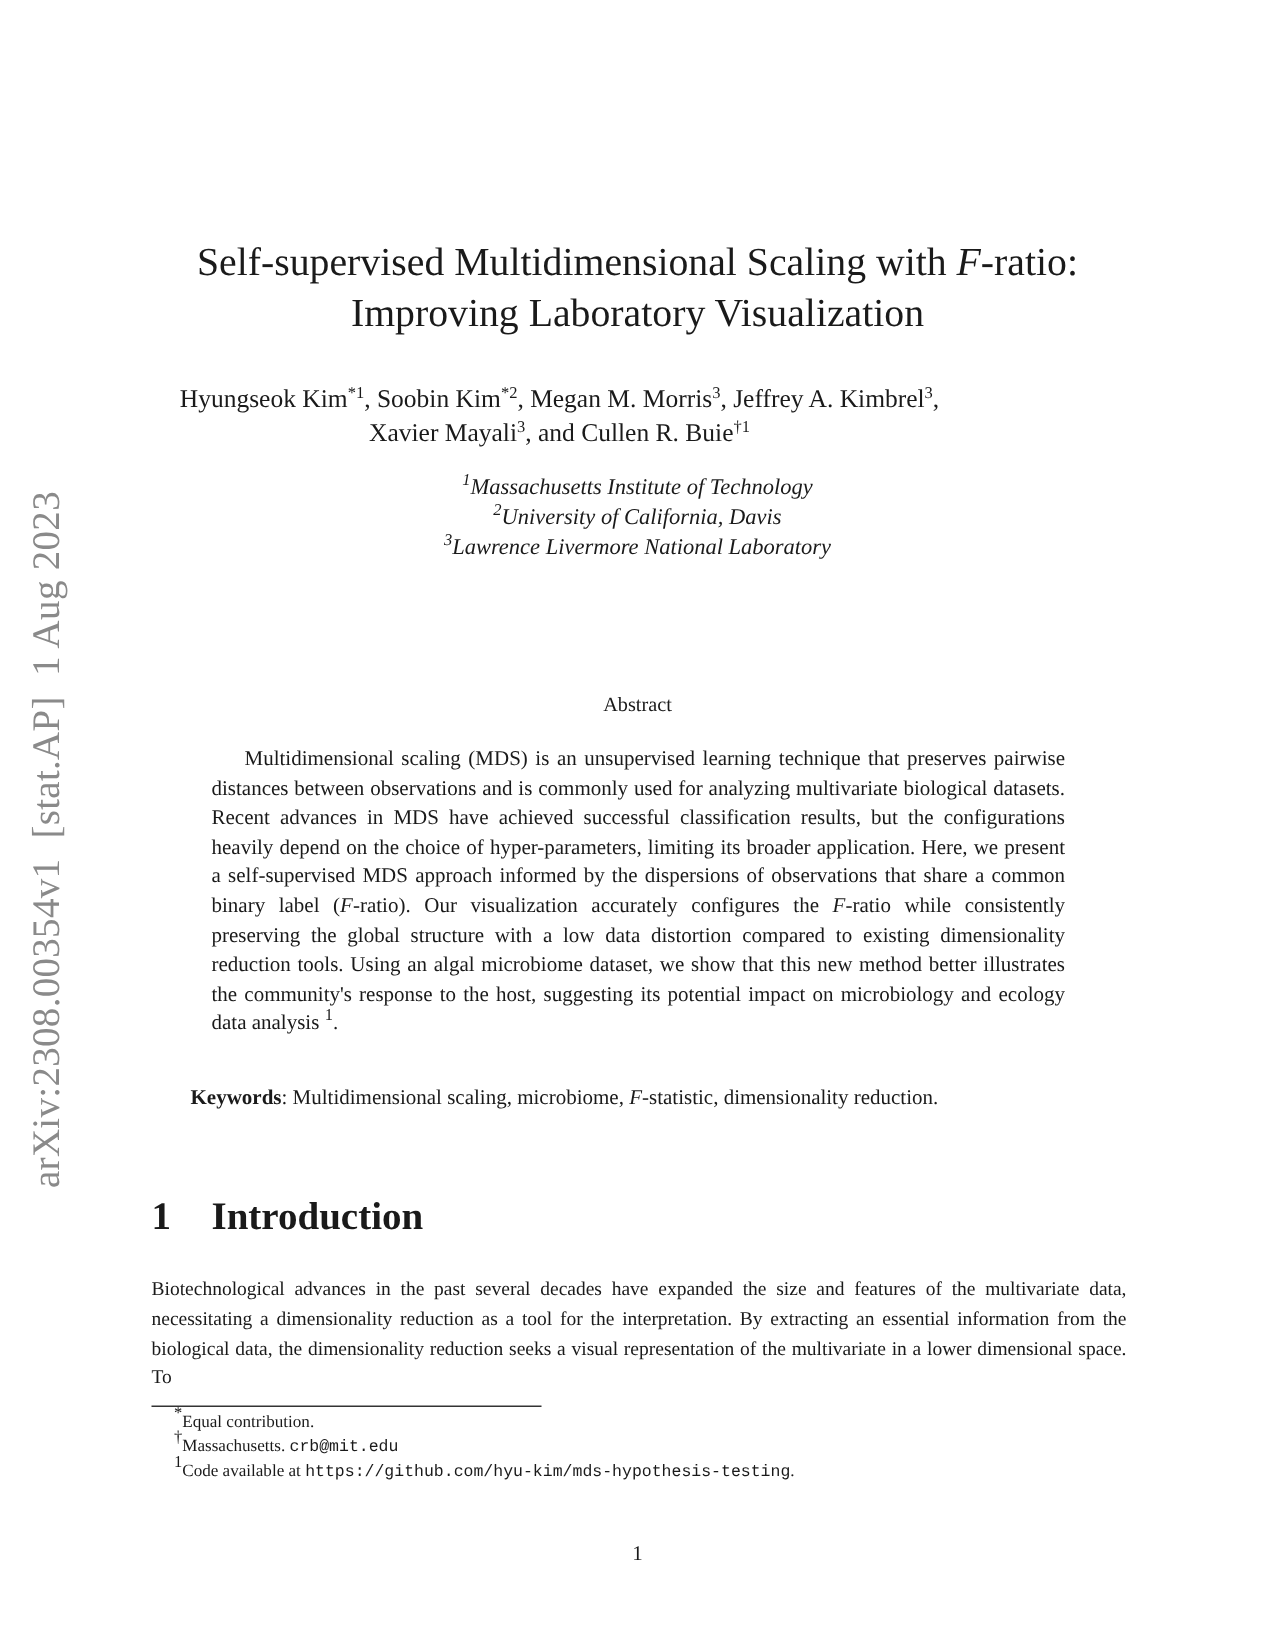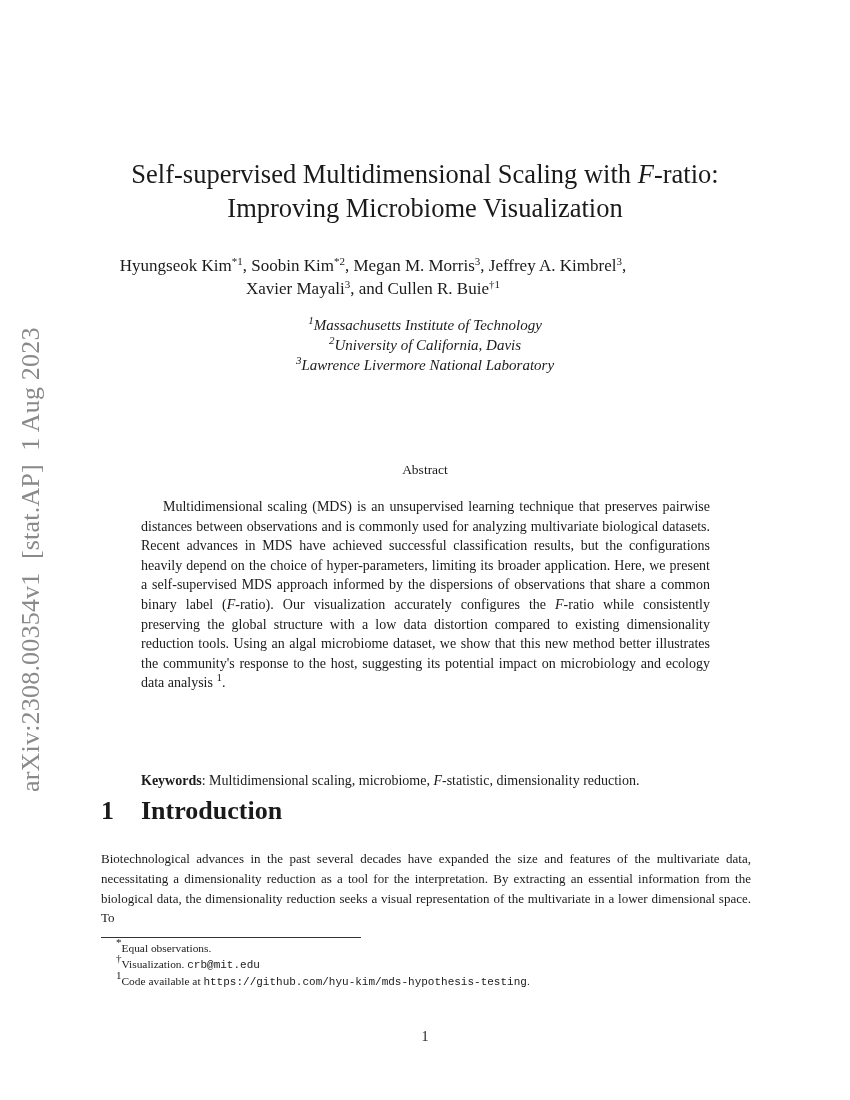--- a/index.html
+++ b/index.html
@@ -12,40 +12,40 @@
   .title i { font-style:italic; }
   .authors { position:absolute; left:0; width:746px; top:254px; text-align:center;
              font-size:17px; line-height:23px; }
   sup { font-size:11px; vertical-align:6px; line-height:0; }
   .affils { position:absolute; left:0; width:850px; top:315px; text-align:center;
             font-size:15px; line-height:20px;font-style:italic; }
   .abs-head { position:absolute; left:0; width:850px; top:462px; text-align:center;
               font-size:13.5px; font-weight:normal; }
   .abs-body { position:absolute; left:141px; width:569px; top:497px; font-size:14px;
               line-height:19.6px; text-align:justify; text-indent:22px; }
-  .keywords { position:absolute; left:141px; width:569px; top:723px; font-size:14px;
-              line-height:19.6px; text-align:justify;margin-top:48px; }
+  .keywords { position:absolute; left:127px; width:569px; top:723px; font-size:14px;
+              line-height:19.6px; text-align:justify; }
   .sec { position:absolute; left:101px; top:796px; font-size:26px; font-weight:bold; }
   .sec .num { display:inline-block; width:40px; }
   .intro { position:absolute; left:101px; width:650px; top:849px; font-size:13px;
            line-height:19.8px; text-align:justify; }
   .fn-rule { position:absolute; left:101px; top:937px; width:260px; border-top:1px solid #333; }
   .fns { position:absolute; left:116px; top:940px; font-size:11.4px; line-height:16.2px; }
   .mono { font-family:"Liberation Mono","DejaVu Sans Mono",monospace; font-size:11px; }
   .pageno { position:absolute; left:0; width:850px; top:1029px; text-align:center; font-size:14px; }
   i { font-style:italic; }
 </style>
 </head>
 <body>
 
 <div class="arxiv">arXiv:2308.00354v1  [stat.AP]  1 Aug 2023</div>
 
 <div class="title">
   <div><span>Self-supervised Multidimensional Scaling with </span><i>F</i><span>-ratio:</span></div>
-  <div>Improving Microbiome Visualization</div>
+  <div>Improving Laboratory Visualization</div>
 </div>
 
 <div class="authors">
   <div>
     <span>Hyungseok Kim</span><sup>*1</sup><span>, </span><span>Soobin Kim</span><sup>*2</sup><span>, </span><span>Megan M. Morris</span><sup>3</sup><span>, </span><span>Jeffrey A. Kimbrel</span><sup>3</sup><span>,</span>
   </div>
   <div>
     <span>Xavier Mayali</span><sup>3</sup><span>, and </span><span>Cullen R. Buie</span><sup>†1</sup>
   </div>
 </div>
@@ -61,18 +61,18 @@
 <div class="abs-body"><span>Multidimensional scaling (MDS) is an unsupervised learning technique that preserves pairwise distances between observations and is commonly used for analyzing multivariate biological datasets. Recent advances in MDS have achieved successful classification results, but the configurations heavily depend on the choice of hyper-parameters, limiting its broader application. Here, we present a self-supervised MDS approach informed by the dispersions of observations that share a common binary label (</span><i>F</i><span>-ratio). Our visualization accurately configures the </span><i>F</i><span>-ratio while consistently preserving the global structure with a low data distortion compared to existing dimensionality reduction tools. Using an algal microbiome dataset, we show that this new method better illustrates the community's response to the host, suggesting its potential impact on microbiology and ecology data analysis </span><sup>1</sup><span>.</span></div>
 
 <div class="keywords"><b>Keywords</b><span>: Multidimensional scaling, microbiome, </span><i>F</i><span>-statistic, dimensionality reduction.</span></div>
 
 <div class="sec"><span class="num">1</span><span>Introduction</span></div>
 
 <div class="intro">Biotechnological advances in the past several decades have expanded the size and features of the multivariate data, necessitating a dimensionality reduction as a tool for the interpretation. By extracting an essential information from the biological data, the dimensionality reduction seeks a visual representation of the multivariate in a lower dimensional space. To</div>
 
 <div class="fn-rule"></div>
 <div class="fns">
-  <div><sup>*</sup><span>Equal observations.</span></div>
-  <div><sup>†</sup><span>Visualization. </span><span class="mono">crb@mit.edu</span></div>
+  <div><sup>*</sup><span>Equal contribution.</span></div>
+  <div><sup>†</sup><span>Massachusetts. </span><span class="mono">crb@mit.edu</span></div>
   <div><sup>1</sup><span>Code available at </span><span class="mono">https://github.com/hyu-kim/mds-hypothesis-testing</span><span>.</span></div>
 </div>
 
 <div class="pageno">1</div>
 
 </body></html>

